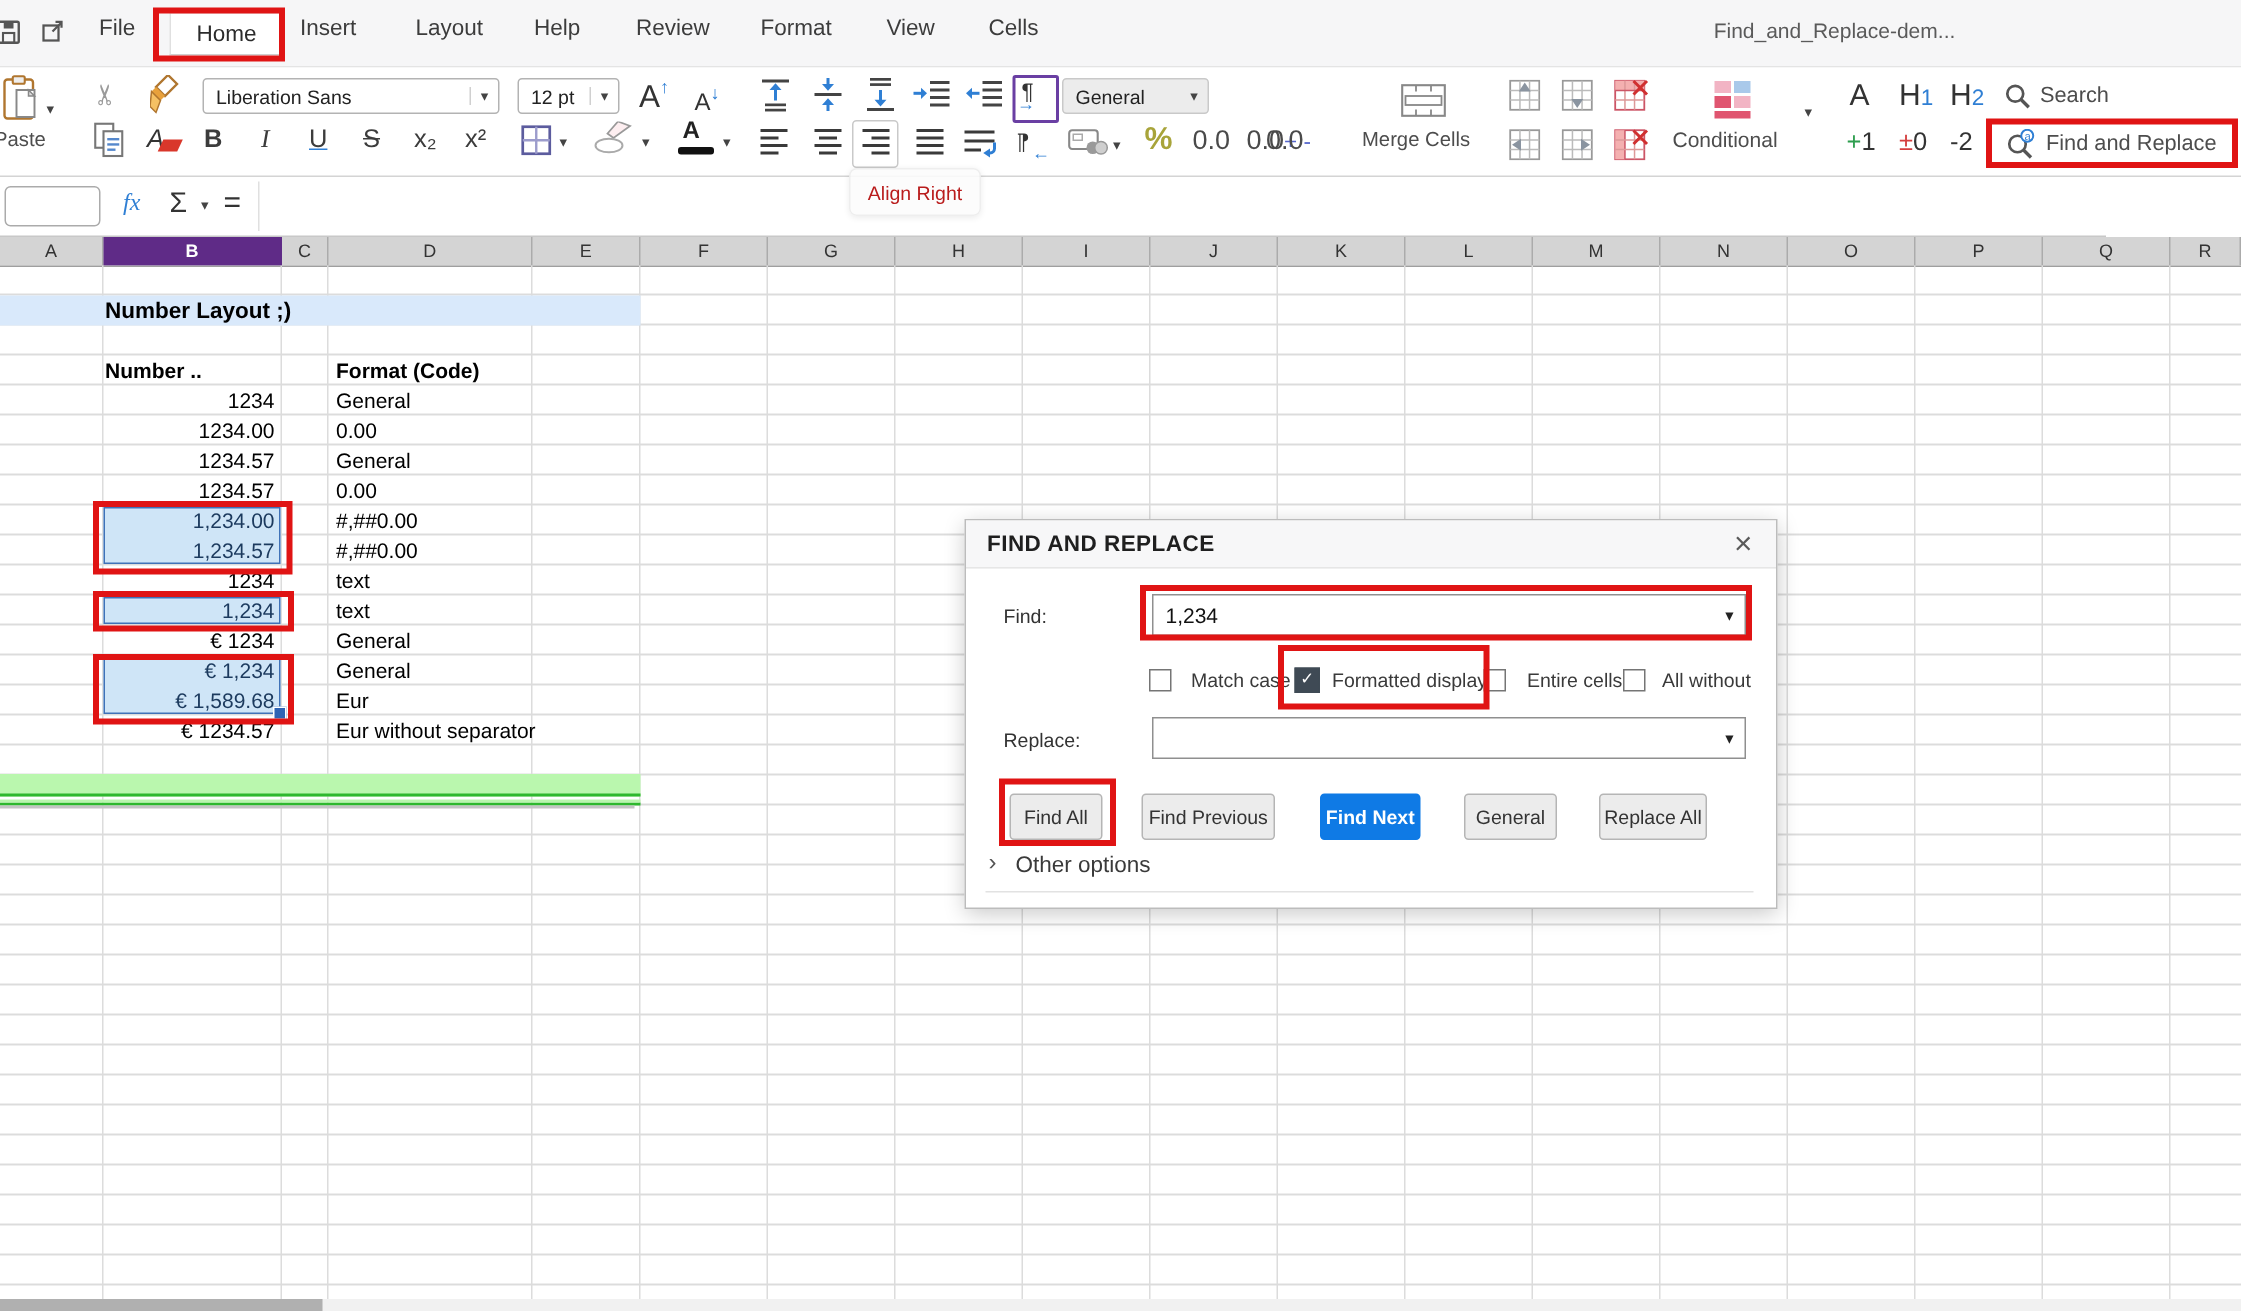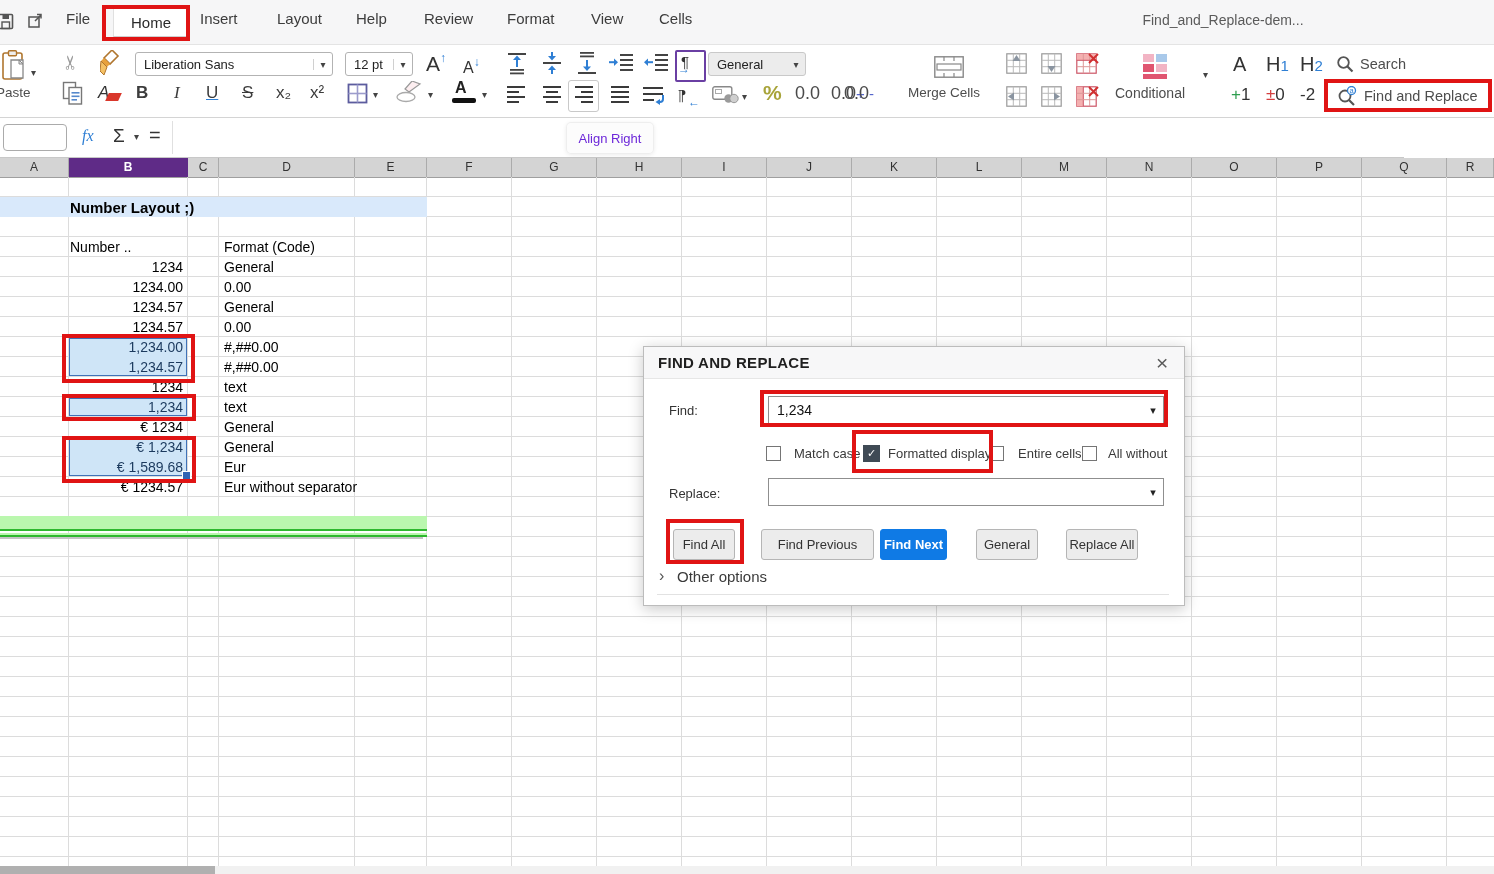--- a/index.html
+++ b/index.html
@@ -26,41 +26,41 @@
   .purple-box{position:absolute;border:2px solid #6a3fa3;border-radius:2px;}
   .icn-label{position:absolute;font-size:13.5px;color:#4d4d4d;white-space:nowrap;}
   
   #formulabar{left:0;top:119px;width:1404px;height:38px;background:#fff;border-bottom:1px solid #c8c8c8;}
   #name-box{left:3px;top:5px;width:62px;height:25px;border:1px solid #ababab;border-radius:4px;background:#fff;}
   #fx{left:82px;top:8px;font-size:16px;font-style:italic;color:#2f7fd4;font-family:"Liberation Serif",serif;}
   #sum{left:113px;top:6px;font-size:19px;color:#333;}
   #sum-dd{left:134px;top:12px;}
   #eq{left:149px;top:5px;font-size:20px;color:#333;}
   #fml-sep{left:172px;top:2px;width:1px;height:33px;background:#e0e0e0;}
-  #tooltip{left:566px;top:122px;width:86px;height:30px;background:rgba(252,252,252,.88);
+  #tooltip{left:566px;top:112px;width:86px;height:30px;background:rgba(252,252,252,.88);
            border:1px solid rgba(0,0,0,.06);border-radius:5px;box-shadow:0 1px 4px rgba(0,0,0,.08);
-           font-size:13px;color:#6d28d9;display:flex;align-items:center;justify-content:center;z-index:30;}
+           font-size:13px;color:#b91c1c;display:flex;align-items:center;justify-content:center;z-index:30;}
   
   #colheaders{left:0;top:158px;width:1494px;height:19px;background:#d4d4d4;border-bottom:1px solid #9f9f9f;}
   .colh{position:absolute;top:0;height:19px;line-height:19px;text-align:center;font-size:12px;
         color:#333;border-right:1px solid #ababab;box-sizing:border-box;}
   .colh-sel{background:#5f2b87;color:#fff;font-weight:bold;border-right-color:#5f2b87;}
   
   #grid{left:0;top:177px;width:1494px;height:689px;
         background:linear-gradient(to bottom,transparent 19px,#dcdcdc 19px);
         background-size:100% 20px;}
   .vline{position:absolute;top:0;width:1px;height:689px;background:#dcdcdc;}
   
   .band-title{left:0;top:197px;width:427px;height:20px;background:#d9e9fb;}
   .sheet-title{left:70px;top:199px;font-size:15px;font-weight:bold;color:#000;z-index:3;}
   .cellB{position:absolute;left:69px;width:114px;height:20px;line-height:20px;text-align:right;
          font-size:14px;color:#000;z-index:3;}
   .cellD{position:absolute;left:224px;width:220px;height:20px;line-height:20px;text-align:left;
          font-size:14px;color:#000;z-index:3;}
-  .hdr{font-weight:normal;}
+  .hdr{font-weight:bold;}
   .hl-txt{color:#1c3a5e;}
   .hl-rect{position:absolute;left:69px;width:118px;background:#cfe5f7;border:1px solid #3f72b8;
            box-sizing:border-box;z-index:2;}
   #sel-handle{left:182px;top:471px;width:7px;height:7px;background:#2f64b5;border:1px solid #fff;z-index:4;}
   
   #green-band{left:0;top:516px;width:427px;height:15px;background:#baf7ae;z-index:2;}
   .green-line{position:absolute;left:0;width:427px;height:2px;background:#2eb82e;z-index:2;}
   #green-fill2{left:0;top:533px;width:427px;height:2px;background:#baf7ae;z-index:2;}
   #gray-shadow{left:0;top:537px;width:423px;height:2px;background:#c4c4c4;z-index:2;}
   
@@ -547,21 +547,21 @@
     <span class="cb" style="left:438px;top:99px"></span>
     <span class="cb-label" style="left:464px;top:99px">All without</span>
 
     <span class="dlg-label" style="left:25px;top:139px">Replace:</span>
     <div class="dlg-input" style="left:124px;top:131px;width:396px">
       <span class="val"></span>
       <span class="arrowbox">▾</span>
     </div>
 
     <div class="dlg-btn" style="left:29px;top:182px;width:62px">Find All</div>
-    <div class="dlg-btn" style="left:117px;top:182px;width:113px">Find Previous</div>
+    <div class="dlg-btn" style="left:117px;top:182px;width:89px">Find Previous</div>
     <div class="dlg-btn dlg-btn-primary" style="left:236px;top:182px;width:67px">Find Next</div>
     <div class="dlg-btn" style="left:332px;top:182px;width:62px">General</div>
     <div class="dlg-btn" style="left:422px;top:182px;width:72px">Replace All</div>
 
     <span id="oo-chevron" class="abs">›</span>
     <span id="other-options" class="abs" style="left:33px">Other options</span>
     <div id="dlg-divider" class="abs"></div>
   </div>
 
   <div class="anno" style="left:102px;top:5px;width:88px;height:36px"></div>

